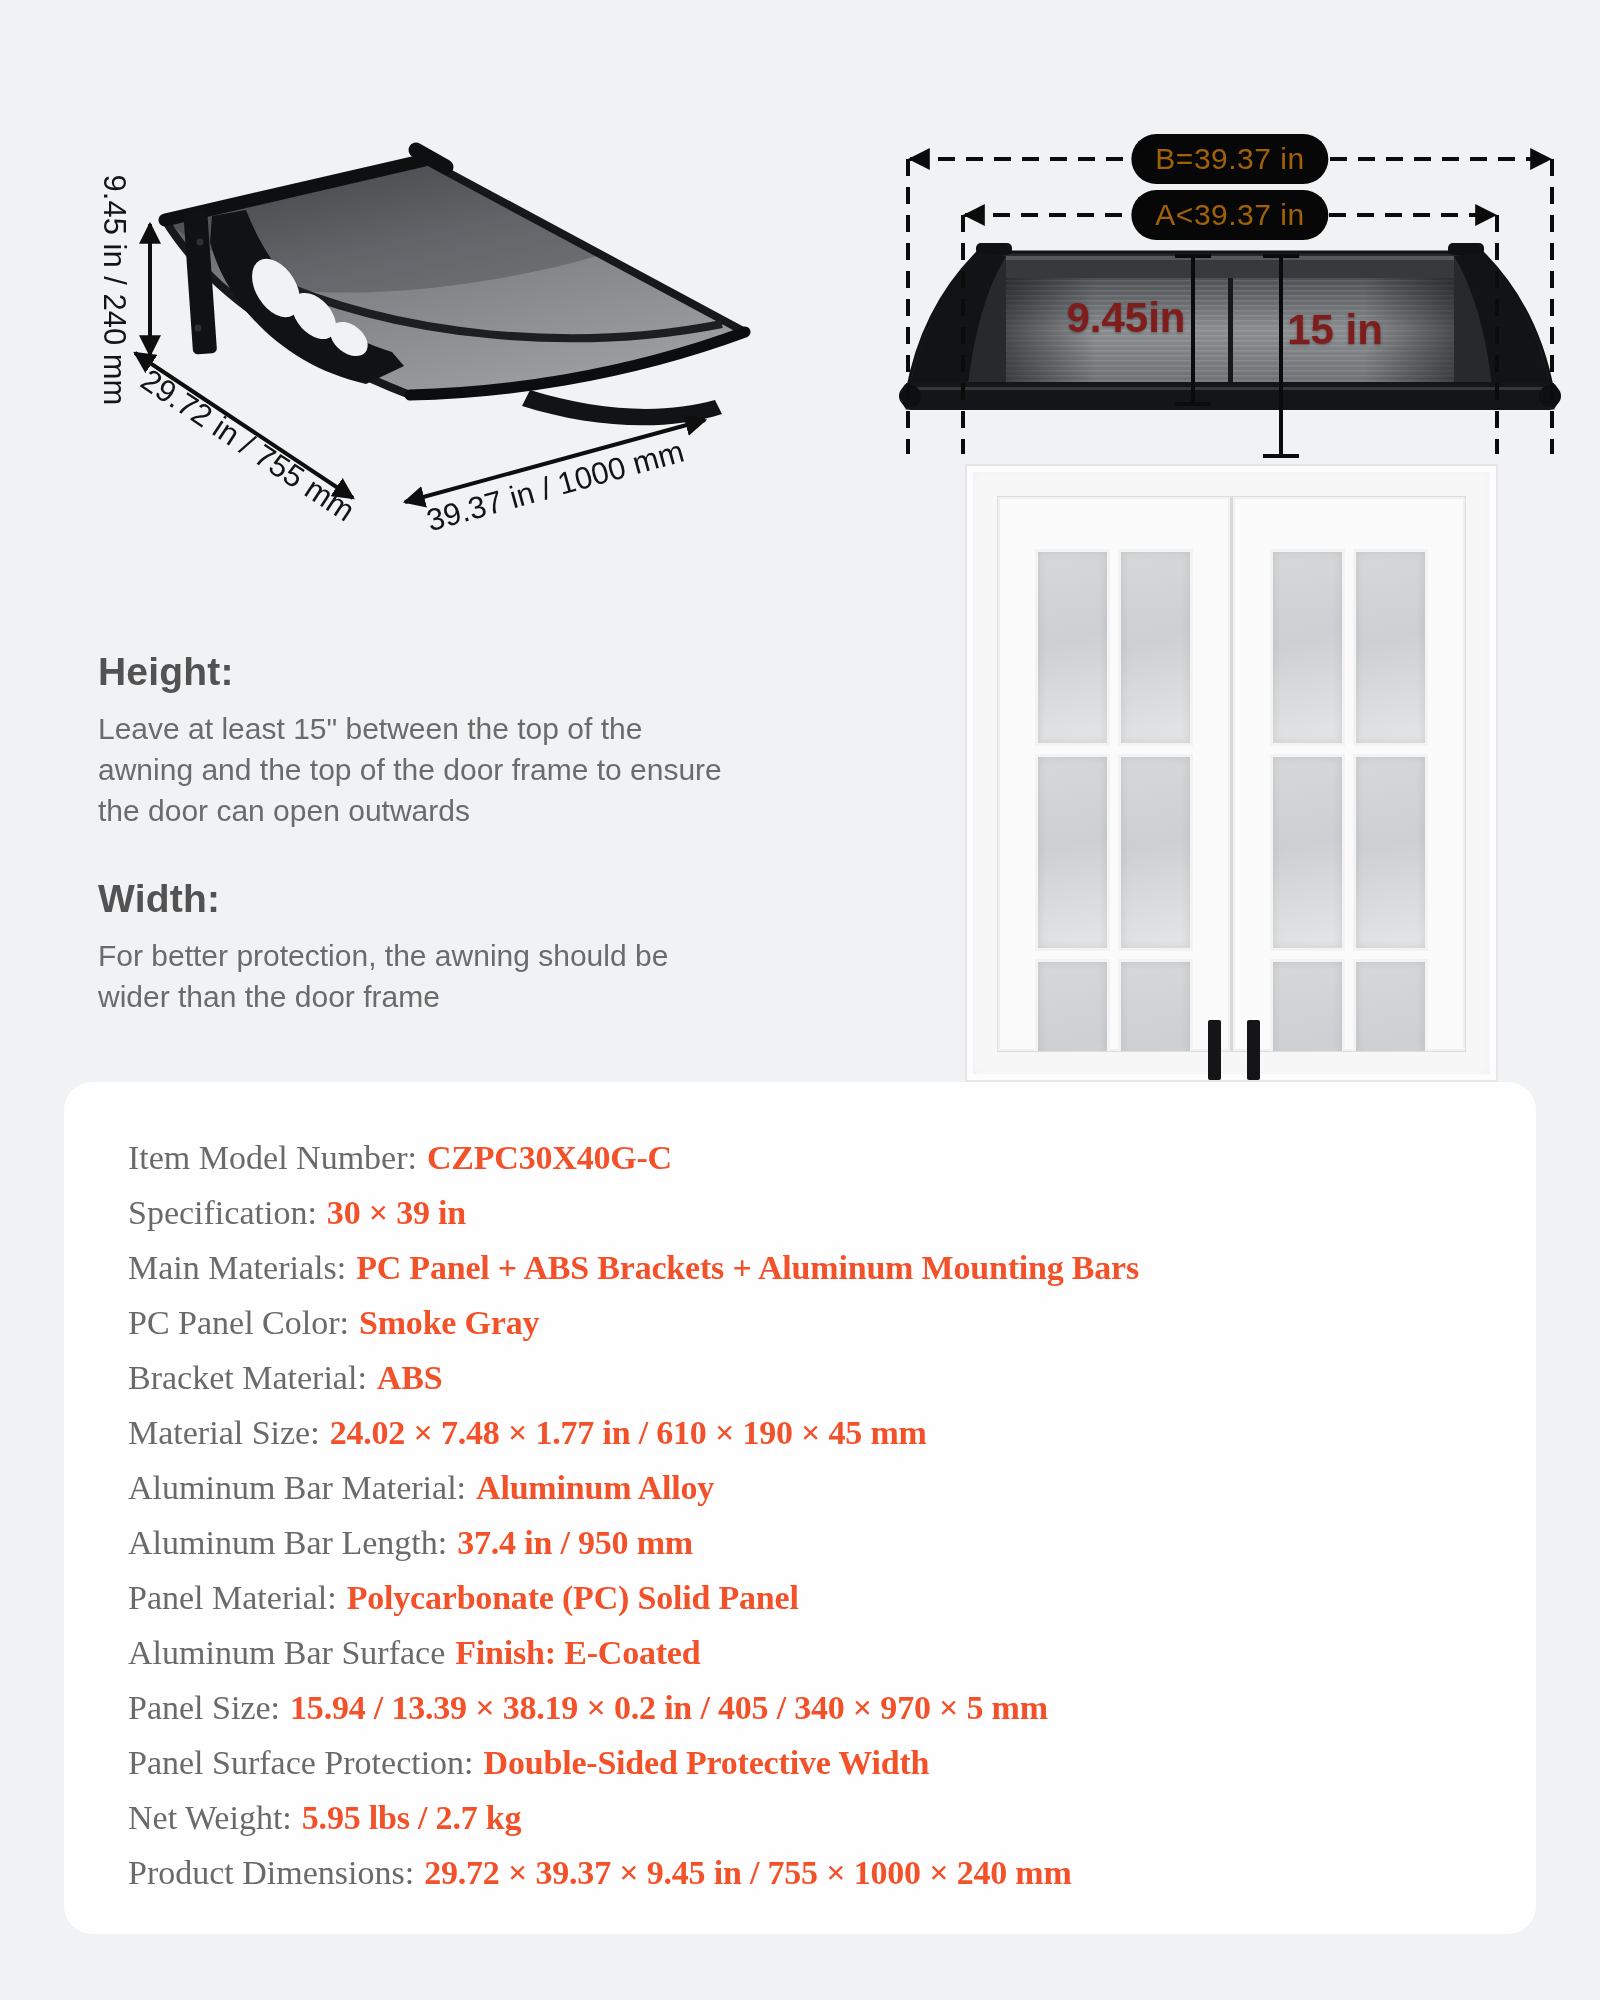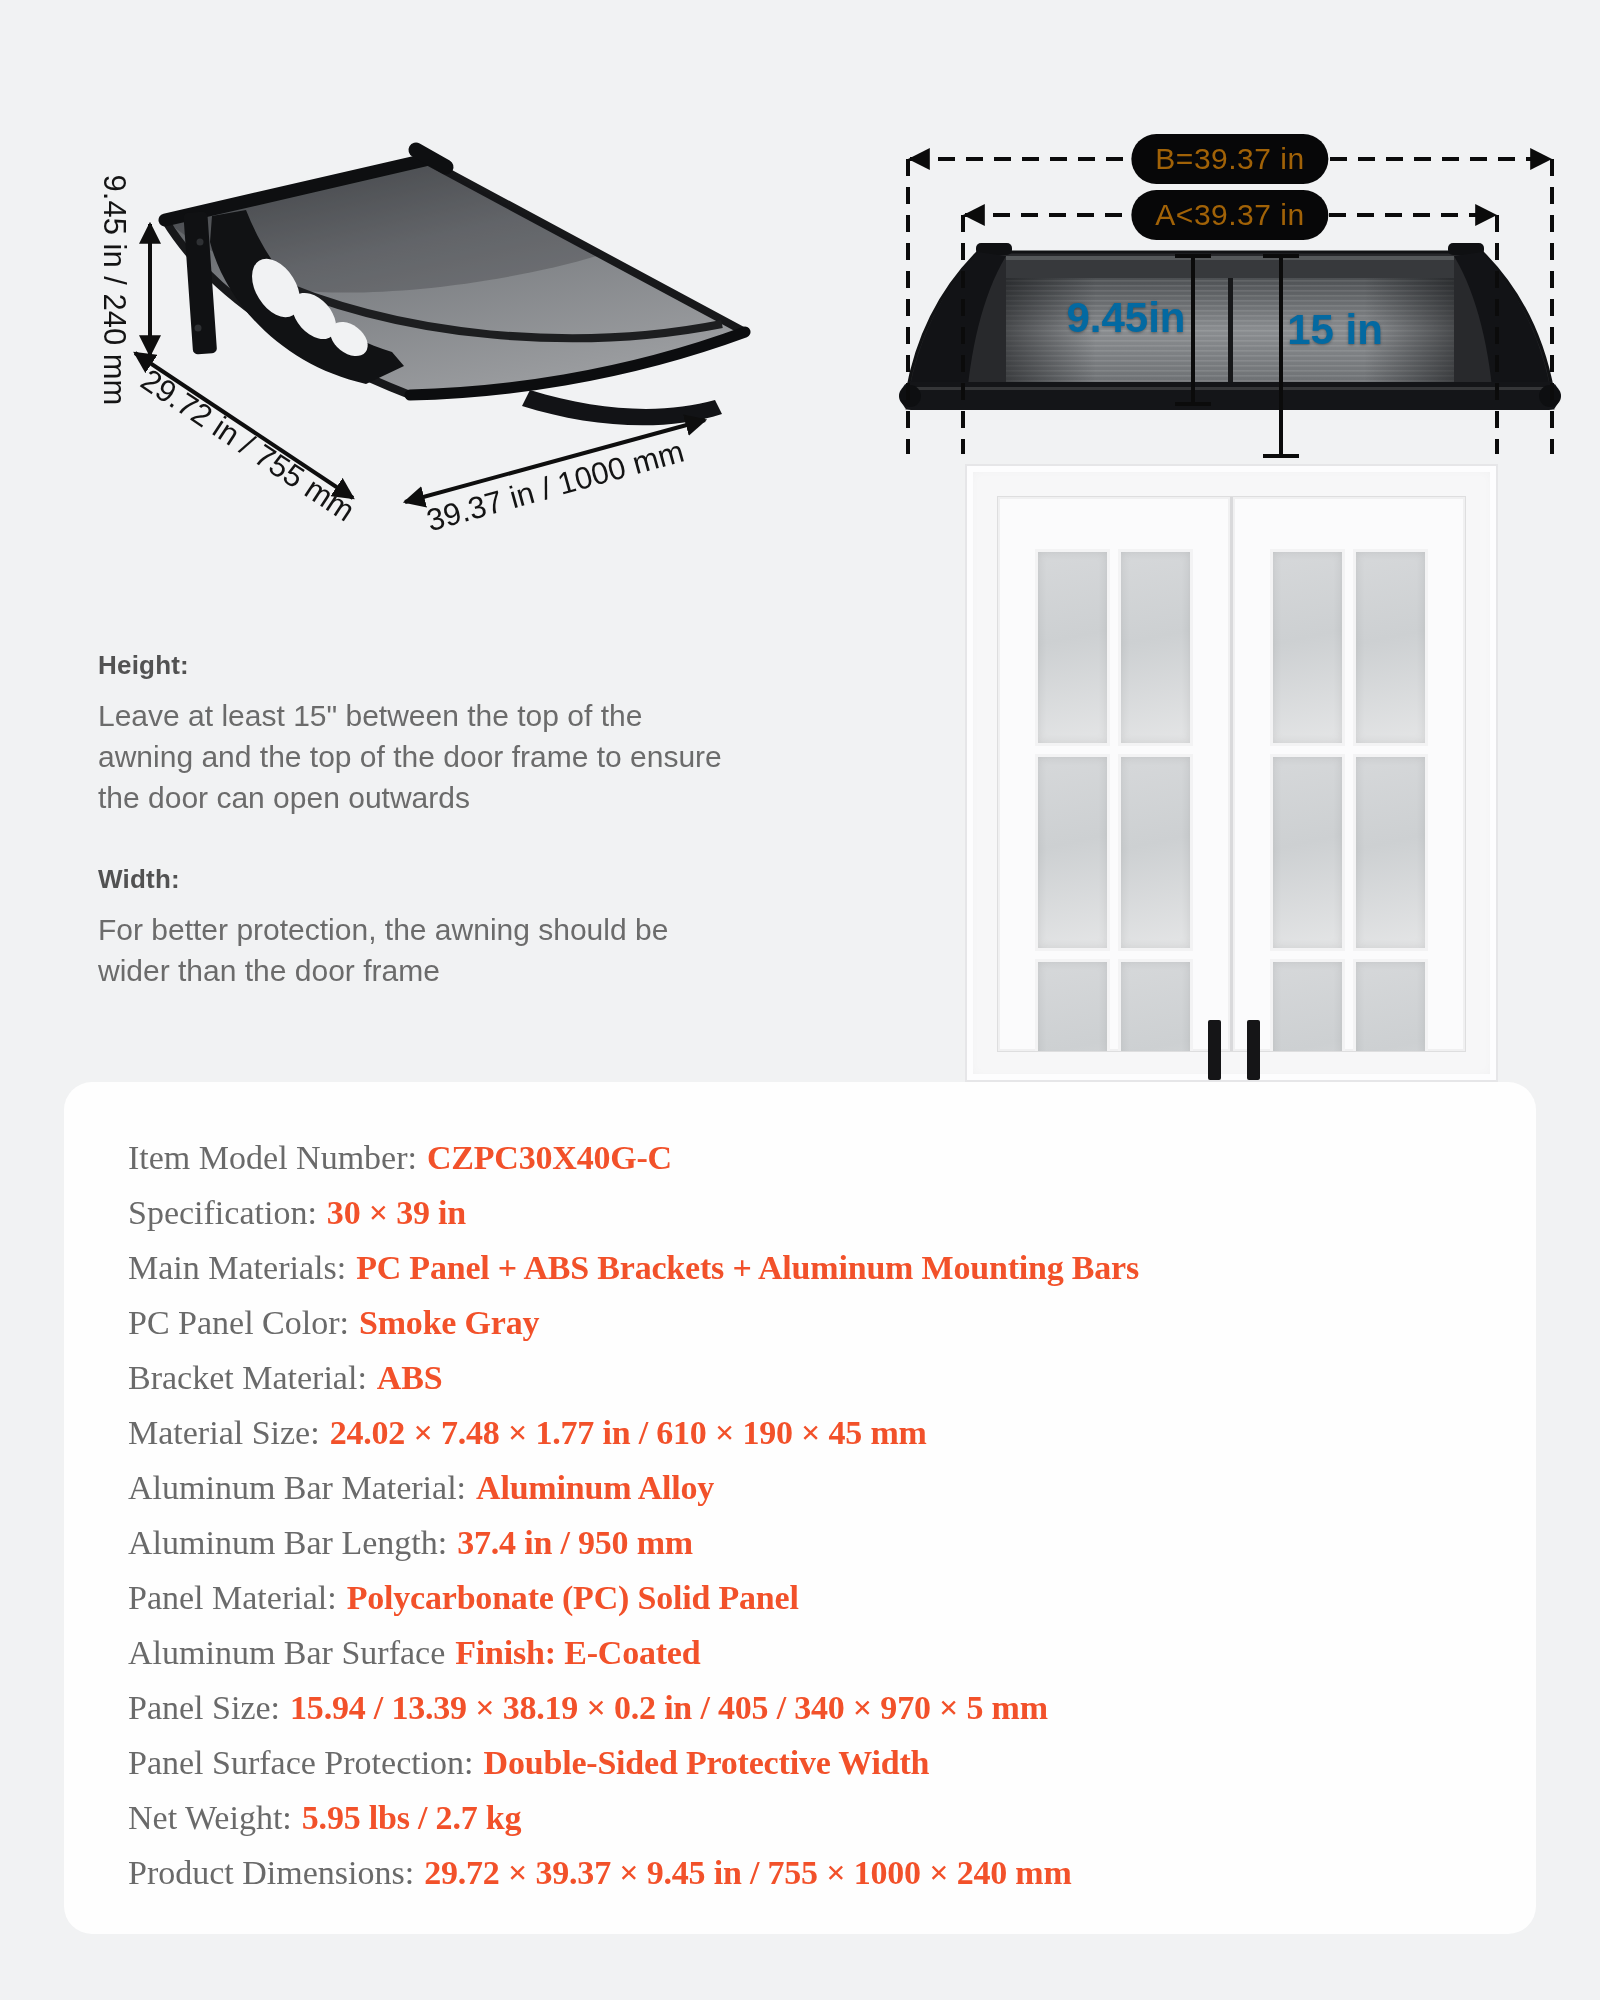--- a/index.html
+++ b/index.html
@@ -23,21 +23,21 @@
   .pill{
     position:absolute;z-index:3;transform:translate(-50%,-50%);
     background:#070708;color:#a16207;border-radius:28px;
     font-size:30px;font-weight:500;letter-spacing:.5px;
     padding:8px 24px;white-space:nowrap;
   }
   .pill-b{left:350px;top:69px;}
   .pill-a{left:350px;top:125px;}
   .mlabel{
     position:absolute;z-index:3;transform:translate(-50%,-50%);
-    color:#0369a1;font-size:42px;font-weight:600;white-space:nowrap;
+    color:#7f1d1d;font-size:42px;font-weight:600;white-space:nowrap;
     text-shadow:0 1px 3px rgba(0,0,0,.35);
   }
   .mlabel-h{left:246px;top:228px;}
   .mlabel-c{left:455px;top:240px;text-align:center;}
 
   
   .door{
     position:absolute;left:85px;top:374px;width:533px;height:618px;z-index:1;
     background:#f7f7f8;border:2px solid #e6e6e8;box-sizing:border-box;
     padding:30px;overflow:hidden;
@@ -50,21 +50,21 @@
     background:linear-gradient(168deg,#d6d8da 0%,#cdd0d2 45%,#e4e5e6 100%);
     border:3px solid #f3f3f4;
     box-shadow:inset 0 0 10px rgba(0,0,0,.10);
   }
   .handle{position:absolute;bottom:0;width:13px;height:60px;background:#151517;border-radius:2px;z-index:2;}
   .handle-left{left:241px;}
   .handle-right{left:280px;}
 
   
   .notes{position:absolute;left:98px;top:650px;width:640px;z-index:2;}
-  .note-title{font-size:26px;font-weight:700;color:#525252;margin:0 0 14px 0;letter-spacing:.2px;}
+  .note-title{font-size:39px;font-weight:700;color:#525252;margin:0 0 14px 0;letter-spacing:.2px;}
   .note-body{font-size:30px;color:#6b6b6b;line-height:1.37;margin:0 0 46px 0;}
 
   
   .spec-card{
     position:absolute;left:64px;top:1082px;width:1472px;height:852px;
     background:#fefefe;border-radius:28px;z-index:10;
     padding:48px 64px;box-sizing:border-box;font-family:Liberation Serif, serif;
   }
   .spec-row{font-size:34px;line-height:55px;white-space:nowrap;}
   .spec-label{color:#6a6a6a;font-weight:400;}

